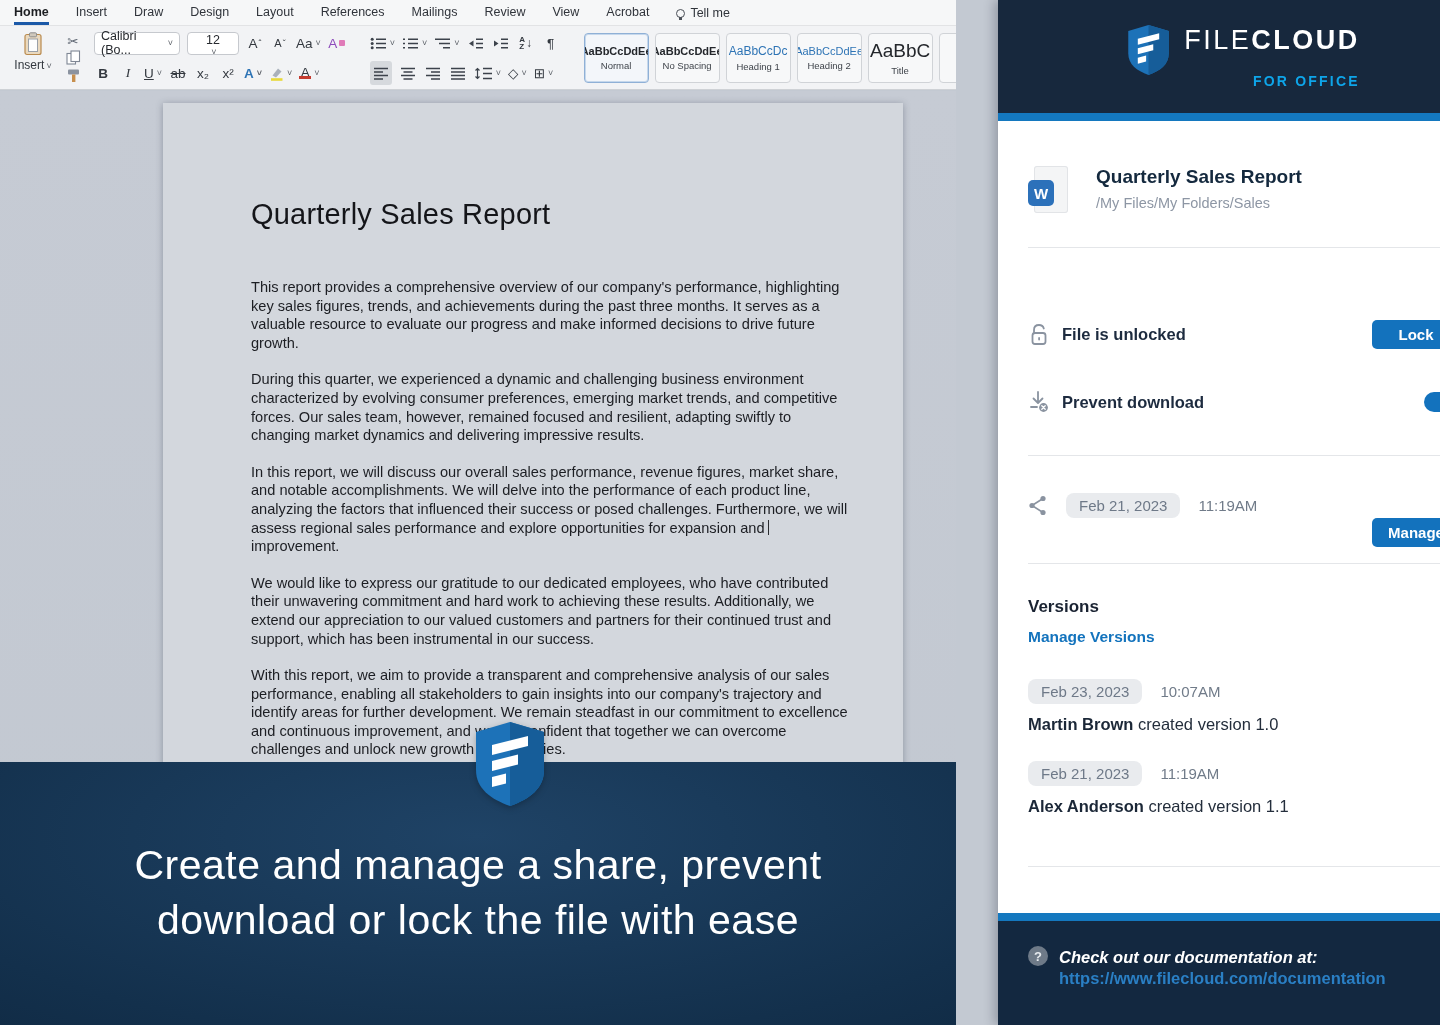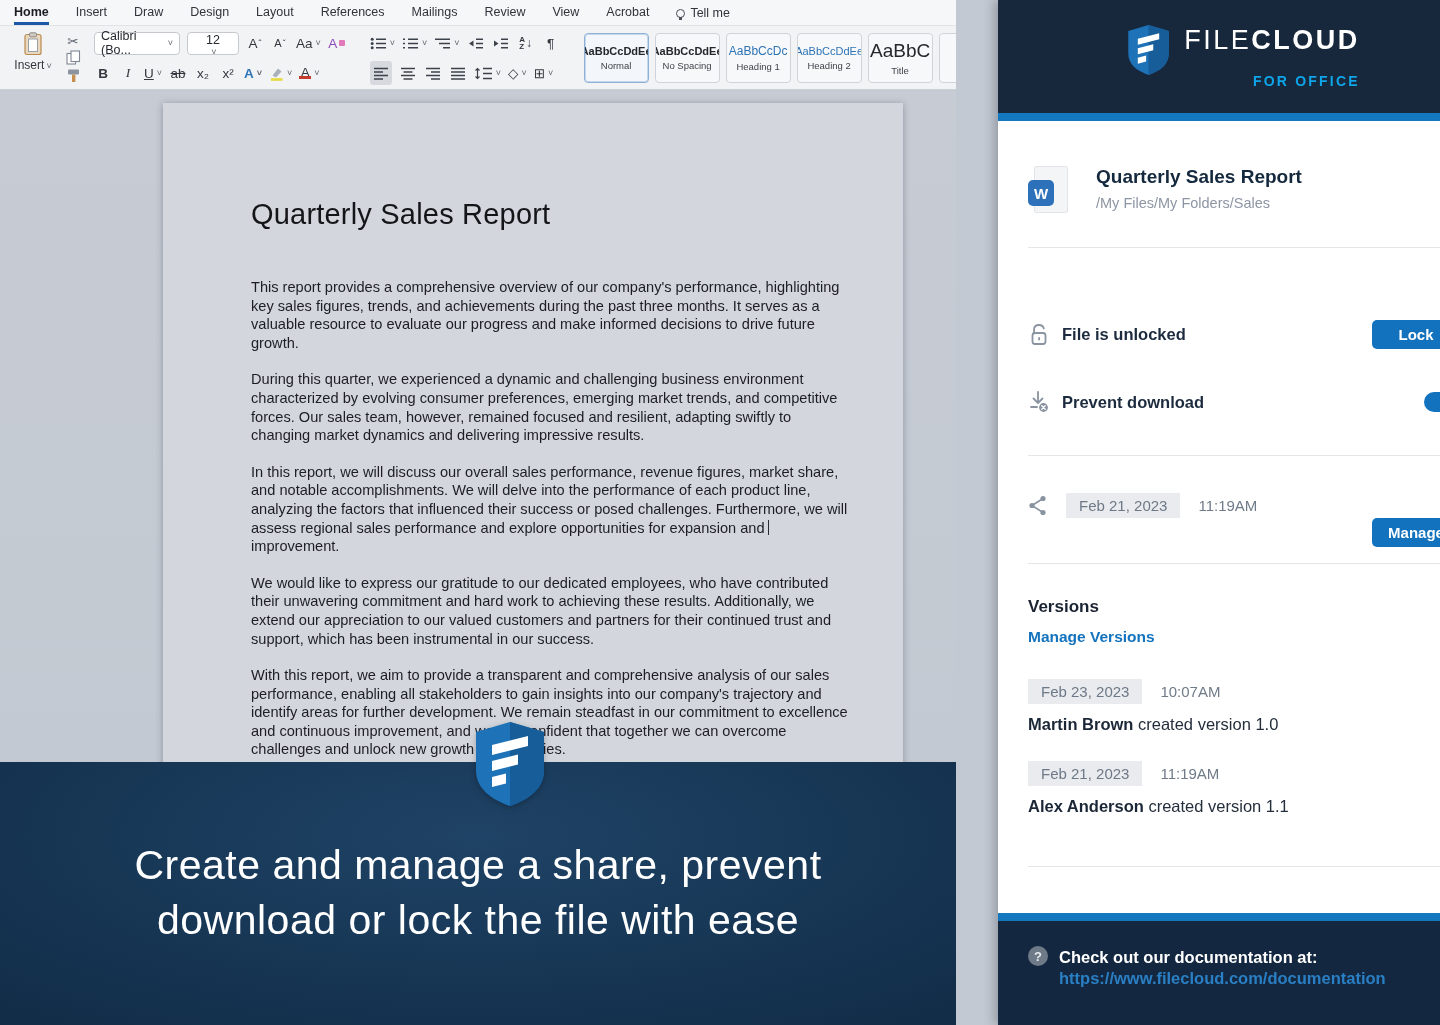--- a/index.html
+++ b/index.html
@@ -74,40 +74,40 @@
 
   .lock-row { display:flex; align-items:center; margin-top:72px; }
   .row-label { font-size:16.5px; font-weight:700; color:#1d2b3f; margin-left:12px; flex:1; }
   .btn { width:88px; height:29px; background:#1372bd; border:none; border-radius:5px; color:#ffffff; font-size:15px; font-weight:700; font-family:"Liberation Sans",sans-serif; display:flex; align-items:center; justify-content:center; cursor:pointer; }
   .prevent-row { display:flex; align-items:center; margin-top:41px; }
   .toggle { width:36px; height:20px; background:#1372bd; border-radius:10px; position:relative; cursor:pointer; }
   .toggle .knob { position:absolute; right:2px; top:2px; width:16px; height:16px; background:#ffffff; border-radius:50%; }
   .div2 { margin-top:41px; }
 
   .share-head { display:flex; align-items:center; margin-top:37px; gap:18px; }
-  .pill { background:#e9ebee; color:#6e7988; font-size:15px; border-radius:0; padding:4px 13px; white-space:nowrap; }
+  .pill { background:#e9ebee; color:#6e7988; font-size:15px; border-radius:8px; padding:4px 13px; white-space:nowrap; }
   .time { color:#707b89; font-size:15px; }
   .share-body { display:flex; margin-top:12px; }
   .share-text { width:250px; margin-left:32px; font-size:16.5px; font-weight:700; color:#1d2b3f; line-height:29px; }
   .share-text .chk { display:inline-flex; width:18px; height:18px; border-radius:50%; background:#58a420; color:#fff; font-size:11px; font-weight:700; align-items:center; justify-content:center; vertical-align:-3px; margin-left:8px; }
   .share-body .btn { margin-left:auto; margin-top:-12px; }
   .div3 { margin-top:16px; }
 
   .v-head { font-size:17px; font-weight:800; color:#1a2332; margin-top:33px; }
   .v-link { font-size:15.5px; font-weight:700; color:#1373bd; margin-top:11px; cursor:pointer; display:inline-block; }
   .v-meta { display:flex; align-items:center; gap:18px; margin-top:33px; }
   .v-text { font-size:16.5px; color:#242e3c; margin-top:11px; }
   .v-text b { color:#1b2737; }
   .div4 { margin-top:50px; }
 
   .p-footer { position:absolute; left:0; bottom:0; width:484px; height:112px; background:#132840; }
   .pf-accent { height:8px; background:#1478bf; }
   .pf-row { display:flex; align-items:flex-start; gap:11px; padding:24px 28px 0 30px; }
   .help-circ { width:20px; height:20px; border-radius:50%; background:#6e7a88; color:#e6eaee; font-size:13px; font-weight:700; display:flex; align-items:center; justify-content:center; flex:none; margin-top:1px; }
-  .pf-text { font-size:16.5px; font-weight:700; color:#ffffff; line-height:24px; }
+  .pf-text { font-size:16.5px; font-weight:700; color:#ffffff; line-height:24px;font-style:italic; }
   .pf-link { font-size:16.5px; font-weight:700; color:#2a7fc4; text-decoration:none; }
   svg { display:block; }
 </style>
 </head>
 <body>
 
 <div class="stage">
 
   <div class="word">
 

